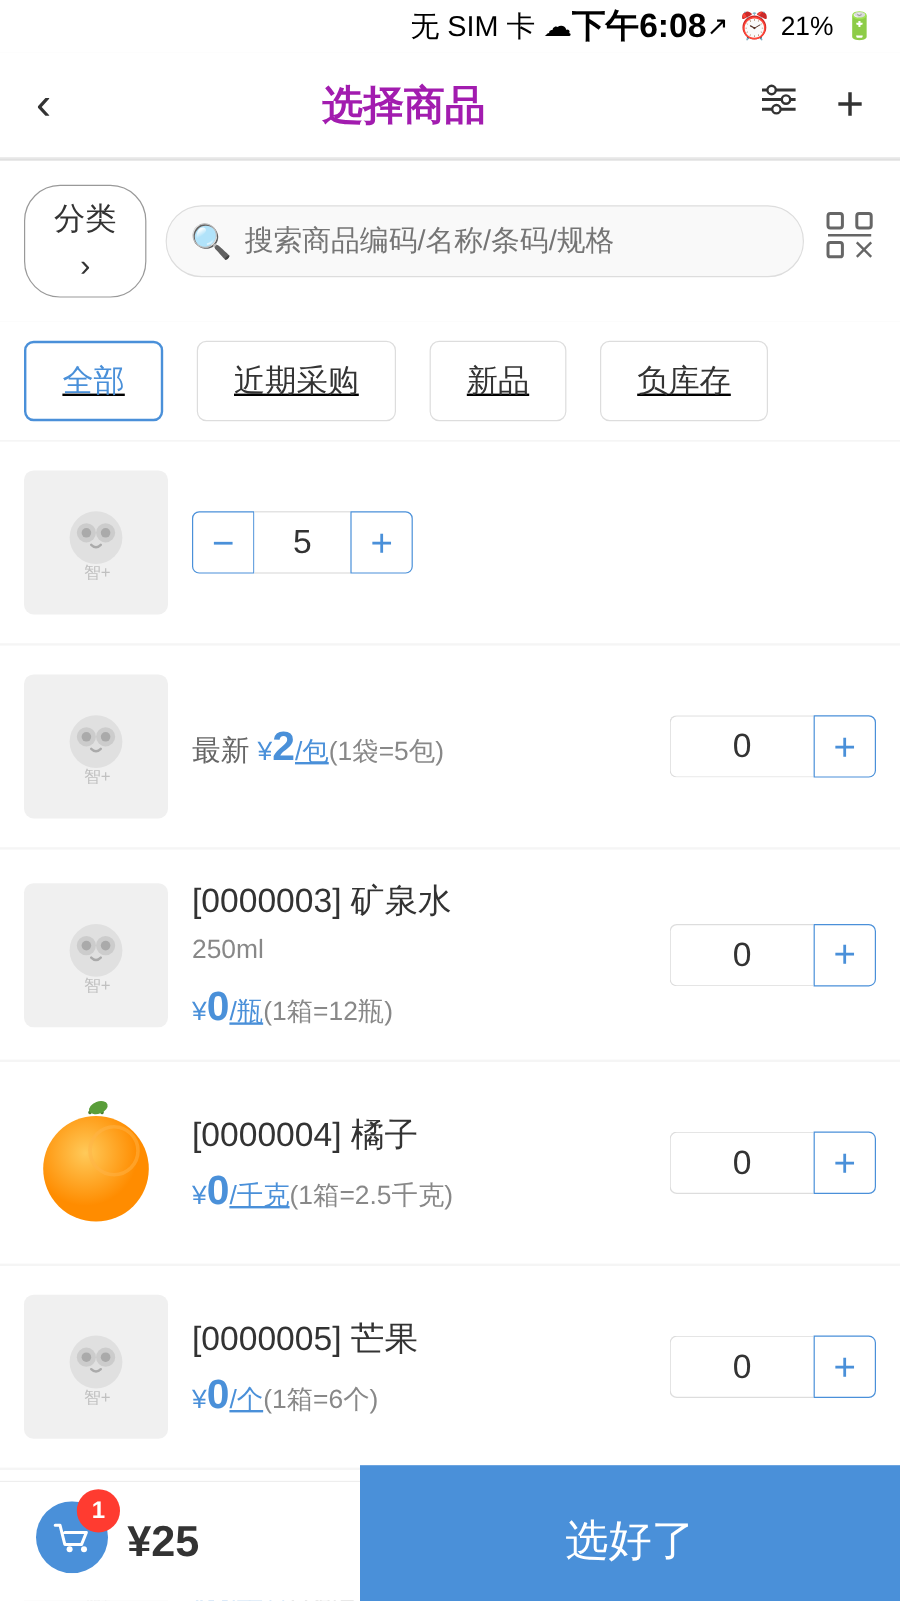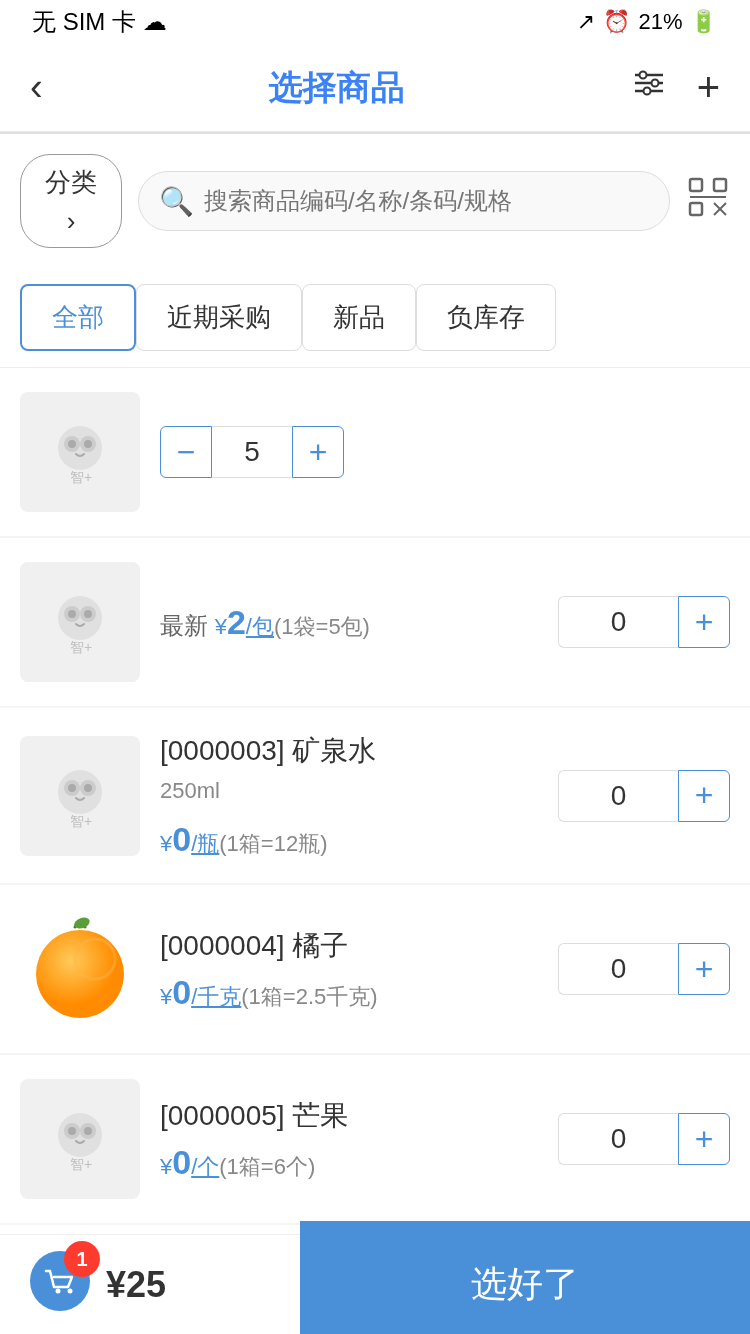--- a/index.html
+++ b/index.html
@@ -12,40 +12,40 @@
       overflow-x: hidden;
       font-size: 28px;
     }
 
     
     .status-bar {
       background: #fff;
       height: 44px;
       display: flex;
       align-items: center;
-      justify-content: space-between;
-      padding: 0 32px;
+      justify-content: flex-end;
+      padding: 0 20px;
       font-size: 24px;
       font-weight: 500;
     }
     .status-left { display: flex; align-items: center; gap: 10px; }
     .status-center { font-size: 28px; font-weight: 600; }
     .status-right { display: flex; align-items: center; gap: 8px; font-size: 22px; }
 
     
     .nav-bar {
       background: #fff;
       height: 88px;
       display: flex;
       align-items: center;
       justify-content: space-between;
       padding: 0 30px;
       border-bottom: 1px solid #e8e8e8;
     }
-    .nav-title { font-size: 34px; font-weight: 600; color: #3b82f6; }
+    .nav-title { font-size: 34px; font-weight: 600; color: #a21caf; }
     .nav-right { display: flex; align-items: center; gap: 30px; }
     .nav-icon { font-size: 36px; color: #333; cursor: pointer; }
     .nav-back { font-size: 38px; color: #333; cursor: pointer; }
 
     
     .divider { height: 2px; background: #e0e0e0; }
 
     
     .filter-bar {
       background: #fff;
@@ -92,22 +92,23 @@
       font-size: 38px;
       color: #666;
       cursor: pointer;
     }
 
     
     .tabs-bar {
       background: #fff;
       padding: 16px 20px;
       display: flex;
-      gap: 0;
+      gap: 28px;
       border-bottom: 1px solid #eee;
+      text-decoration: underline;
     }
     .tab-btn {
       padding: 14px 30px;
       border-radius: 8px;
       font-size: 26px;
       border: 1px solid #ddd;
       background: #fff;
       color: #333;
       cursor: pointer;
     }
@@ -269,20 +270,21 @@
       justify-content: center;
     }
   </style>
 </head>
 <body>
 
 <div class="status-bar">
   <div class="status-left">
     <span>无 SIM 卡 ☁</span>
   </div>
+  <div class="status-center">下午6:08</div>
   <div class="status-right">
     <span>↗</span>
     <span>⏰</span>
     <span>21%</span>
     <span>🔋</span>
   </div>
 </div>
 
 <div class="nav-bar">
   <span class="nav-back">‹</span>

